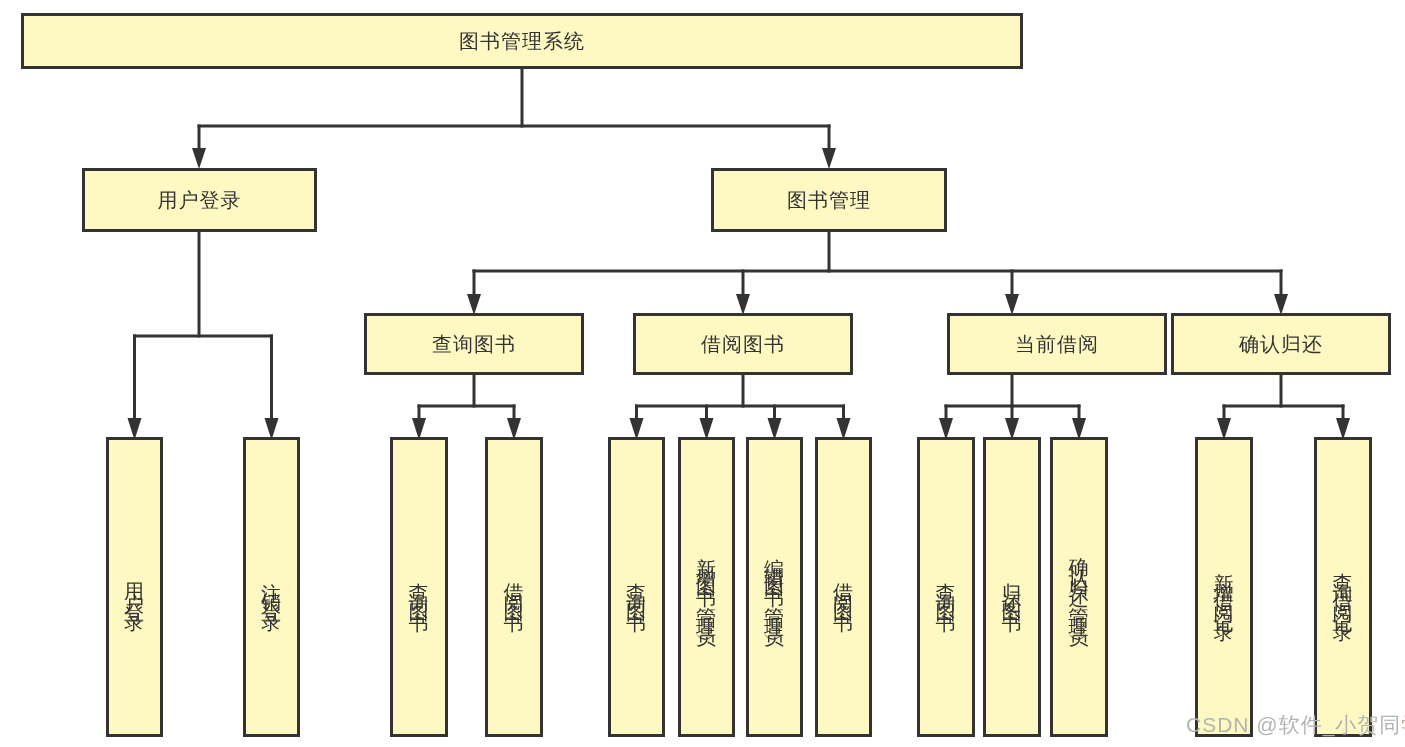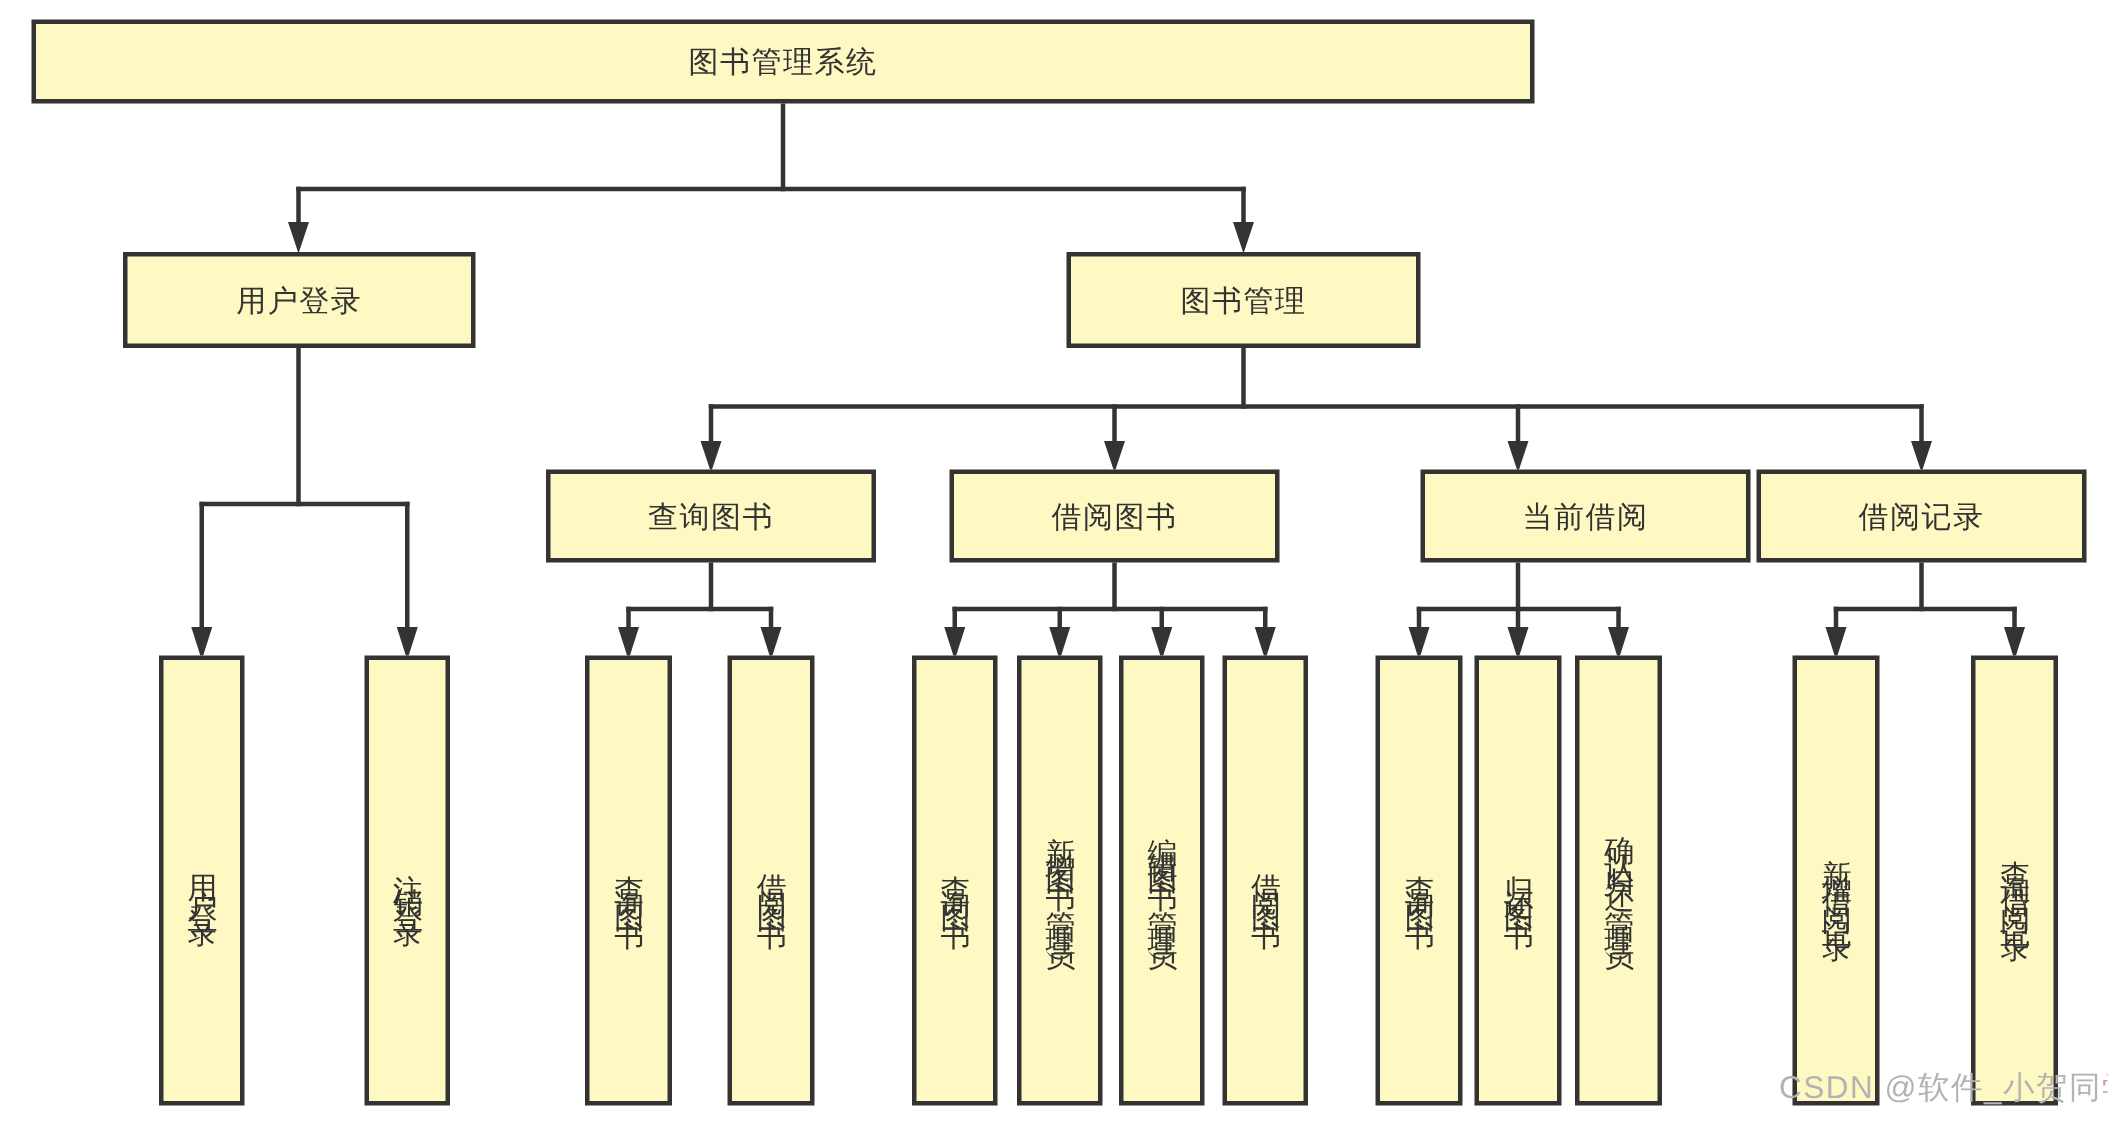--- a/index.html
+++ b/index.html
@@ -137,21 +137,21 @@
 <div class="node" style="left:364px; top:313px; width:220px; height:62px;">
   <span>查询图书</span>
 </div>
 <div class="node" style="left:633px; top:313px; width:220px; height:62px;">
   <span>借阅图书</span>
 </div>
 <div class="node" style="left:902px; top:313px; width:220px; height:62px;margin-left:45px;">
   <span>当前借阅</span>
 </div>
 <div class="node" style="left:1171px; top:313px; width:220px; height:62px;">
-  <span>借阅记录</span>
+  <span>确认归还</span>
 </div>
 
 <div class="node leaf" style="left:106px; top:437px; width:57px; height:300px;">
   <span>用户登录</span>
 </div>
 <div class="node leaf" style="left:243px; top:437px; width:57px; height:300px;">
   <span>注销登录</span>
 </div>
 
 <div class="node leaf" style="left:390px; top:437px; width:58px; height:300px;">

